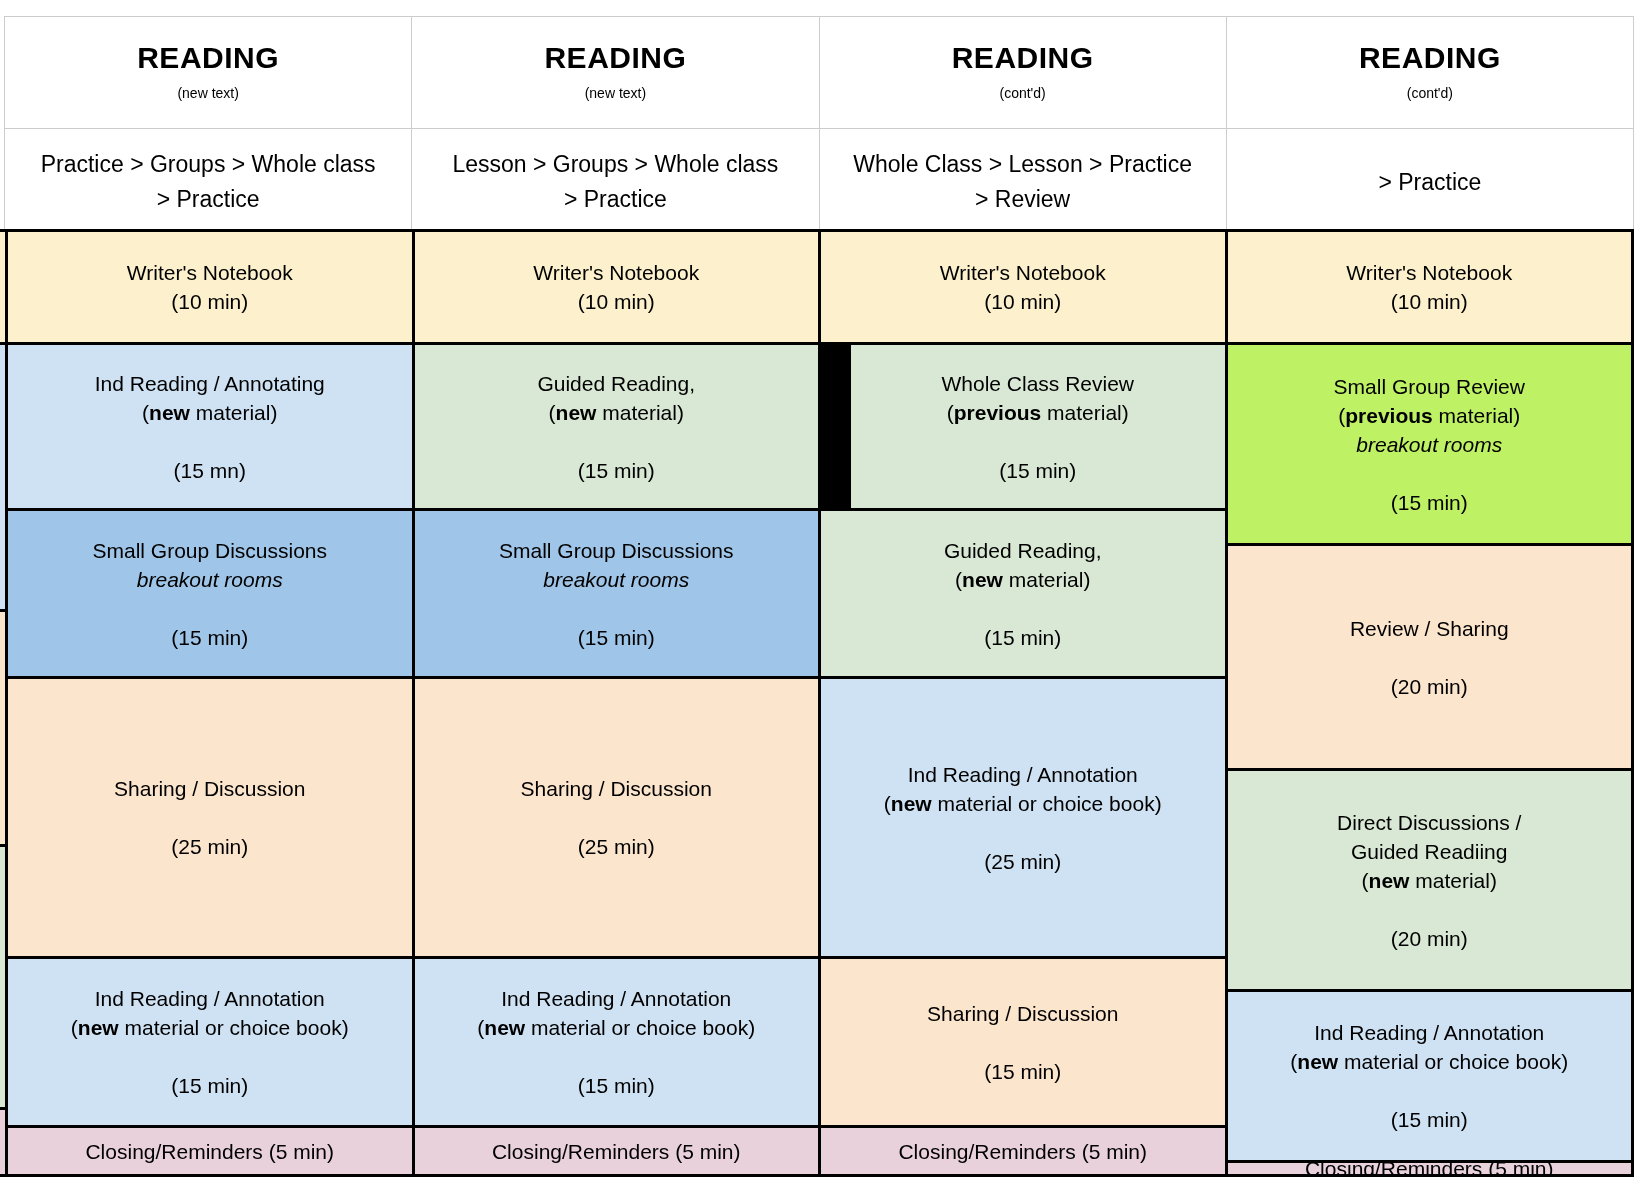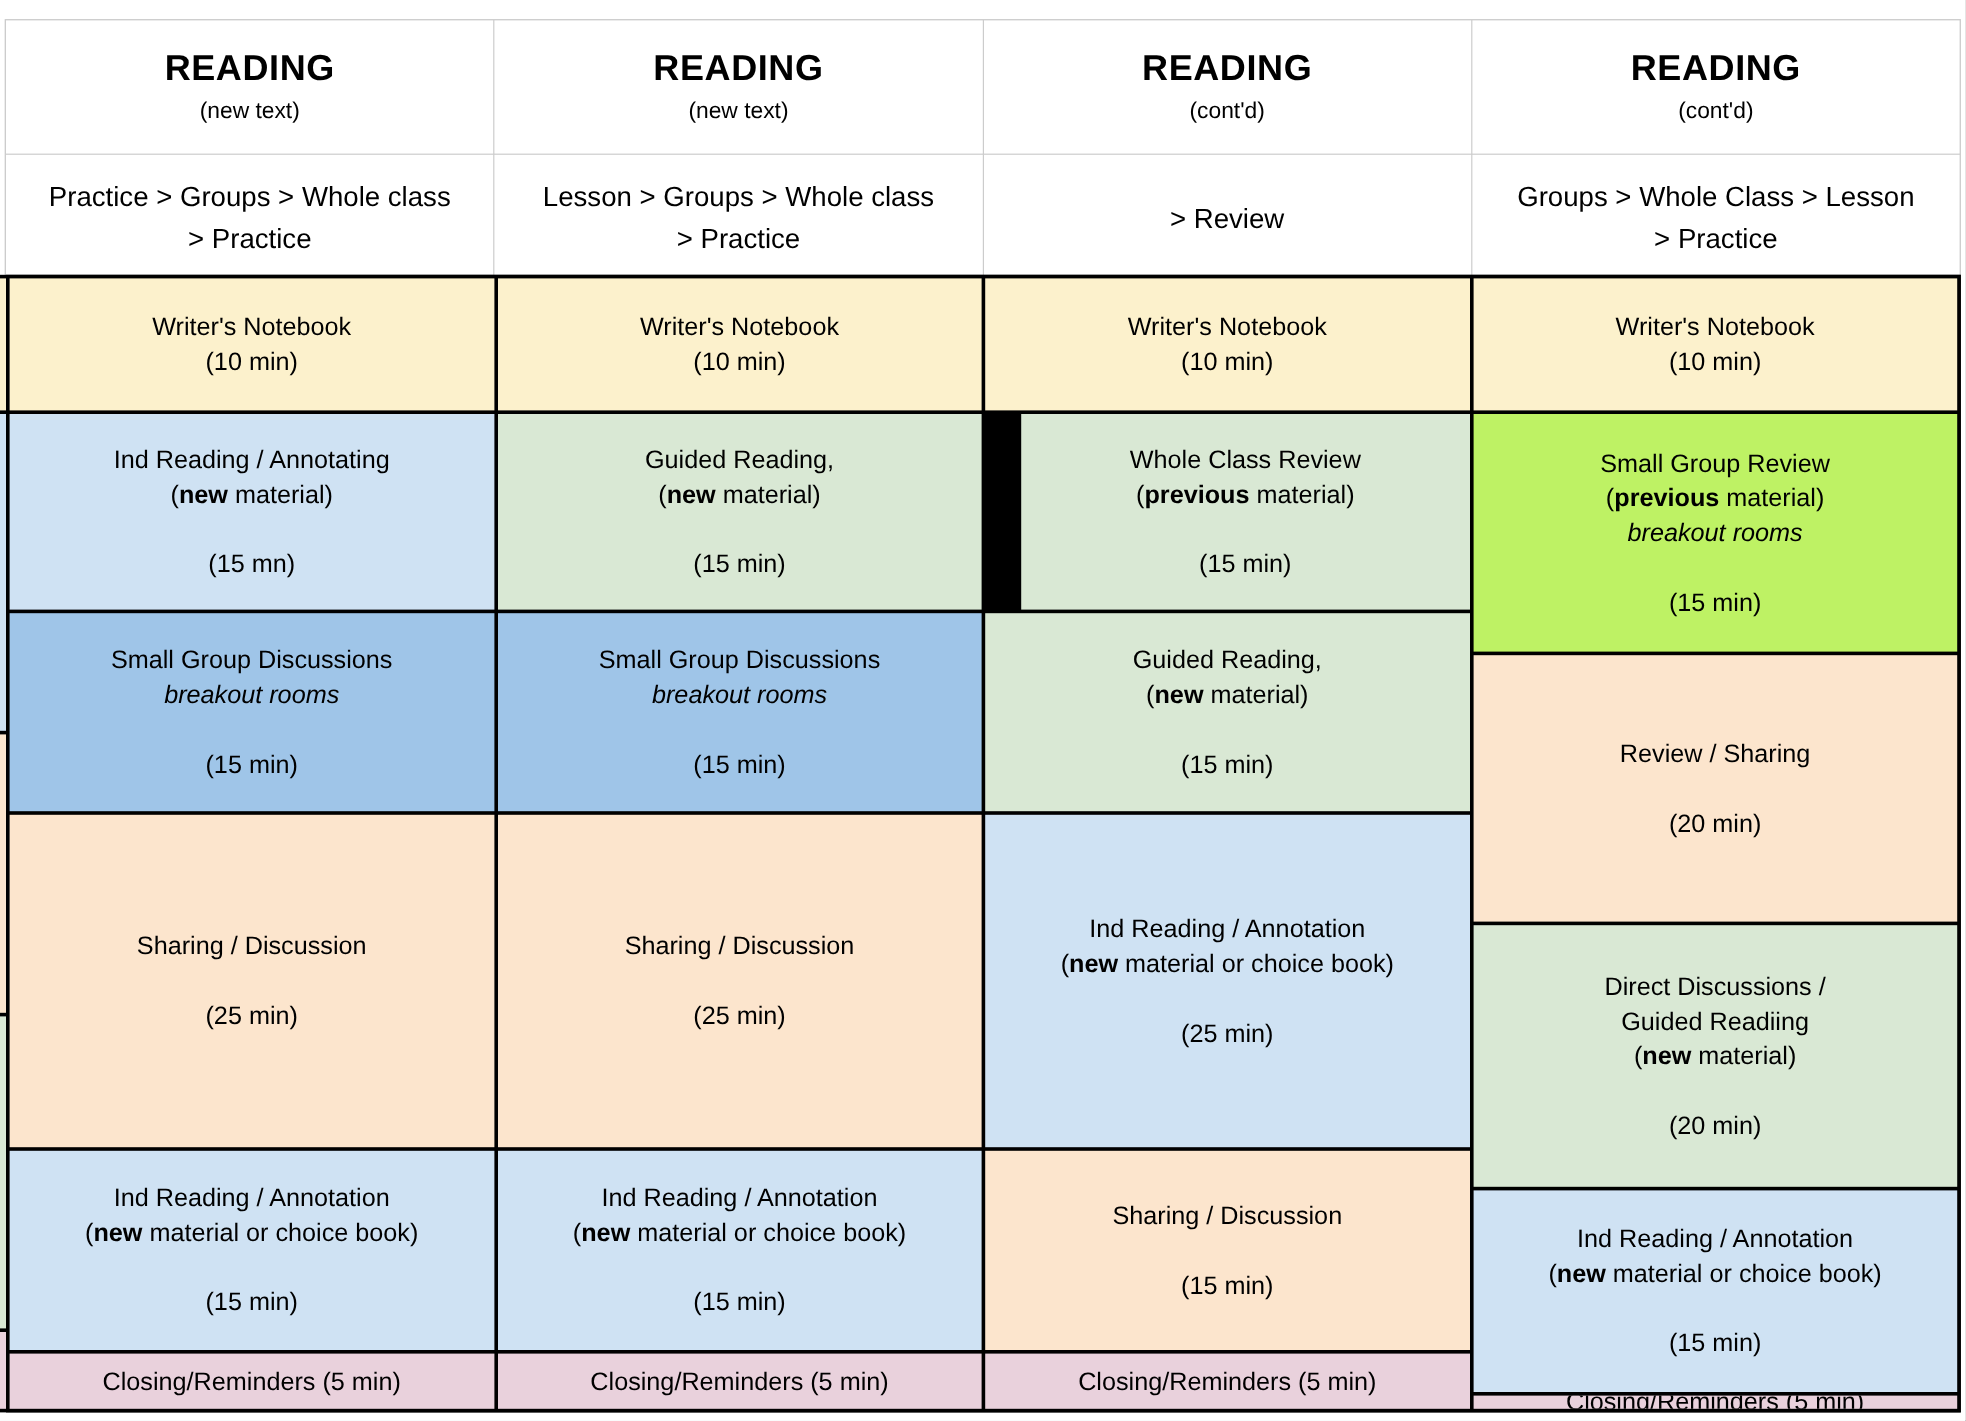--- a/index.html
+++ b/index.html
@@ -22,21 +22,21 @@
     border:1px solid #cccccc;
     box-sizing:border-box;
   }
   .hdr-cell,.flow-cell{
     background:#ffffff;
     display:flex;flex-direction:column;
     justify-content:center;align-items:center;
     text-align:center;
   }
   .hdr-title{font-size:30px;font-weight:700;line-height:40px;letter-spacing:.5px;}
-  .hdr-sub{font-size:19px;line-height:30px;}
+  .hdr-sub{font-size:14px;line-height:30px;}
   .flow-cell{font-size:23px;line-height:35px;}
   
   .color-grid{
     position:absolute;left:5px;top:229px;width:1629px;height:948px;
     box-sizing:border-box;
     border:3px solid #000;
     background:#000;
     display:flex;gap:3px;
   }
   .col{flex:1 1 0;min-width:0;display:flex;flex-direction:column;gap:3px;}
@@ -86,24 +86,24 @@
       </div>
       <div class="flow-cell">
         <div>Practice &gt; Groups &gt; Whole class</div>
         <div>&gt; Practice</div>
       </div>
       <div class="flow-cell">
         <div>Lesson &gt; Groups &gt; Whole class</div>
         <div>&gt; Practice</div>
       </div>
       <div class="flow-cell">
+        <div>Whole Class &gt; Lesson &gt; Practice</div>
         <div>&gt; Review</div>
       </div>
       <div class="flow-cell">
-        <div>Groups &gt; Whole Class &gt; Lesson</div>
         <div>&gt; Practice</div>
       </div>
     </div>
   <div class="sliver">
       <div class="scell" style="background: rgb(252, 241, 204); height: 110px; flex: 0 0 auto;"></div>
       <div class="scell" style="background: rgb(207, 226, 243); height: 264px; flex: 0 0 auto;"></div>
       <div class="scell" style="background: rgb(252, 229, 205); height: 232px; flex: 0 0 auto;"></div>
       <div class="scell" style="background: rgb(217, 232, 212); height: 260px; flex: 0 0 auto;"></div>
       <div class="scell" style="background: rgb(233, 209, 220); flex: 1 1 auto;"></div>
     </div>

